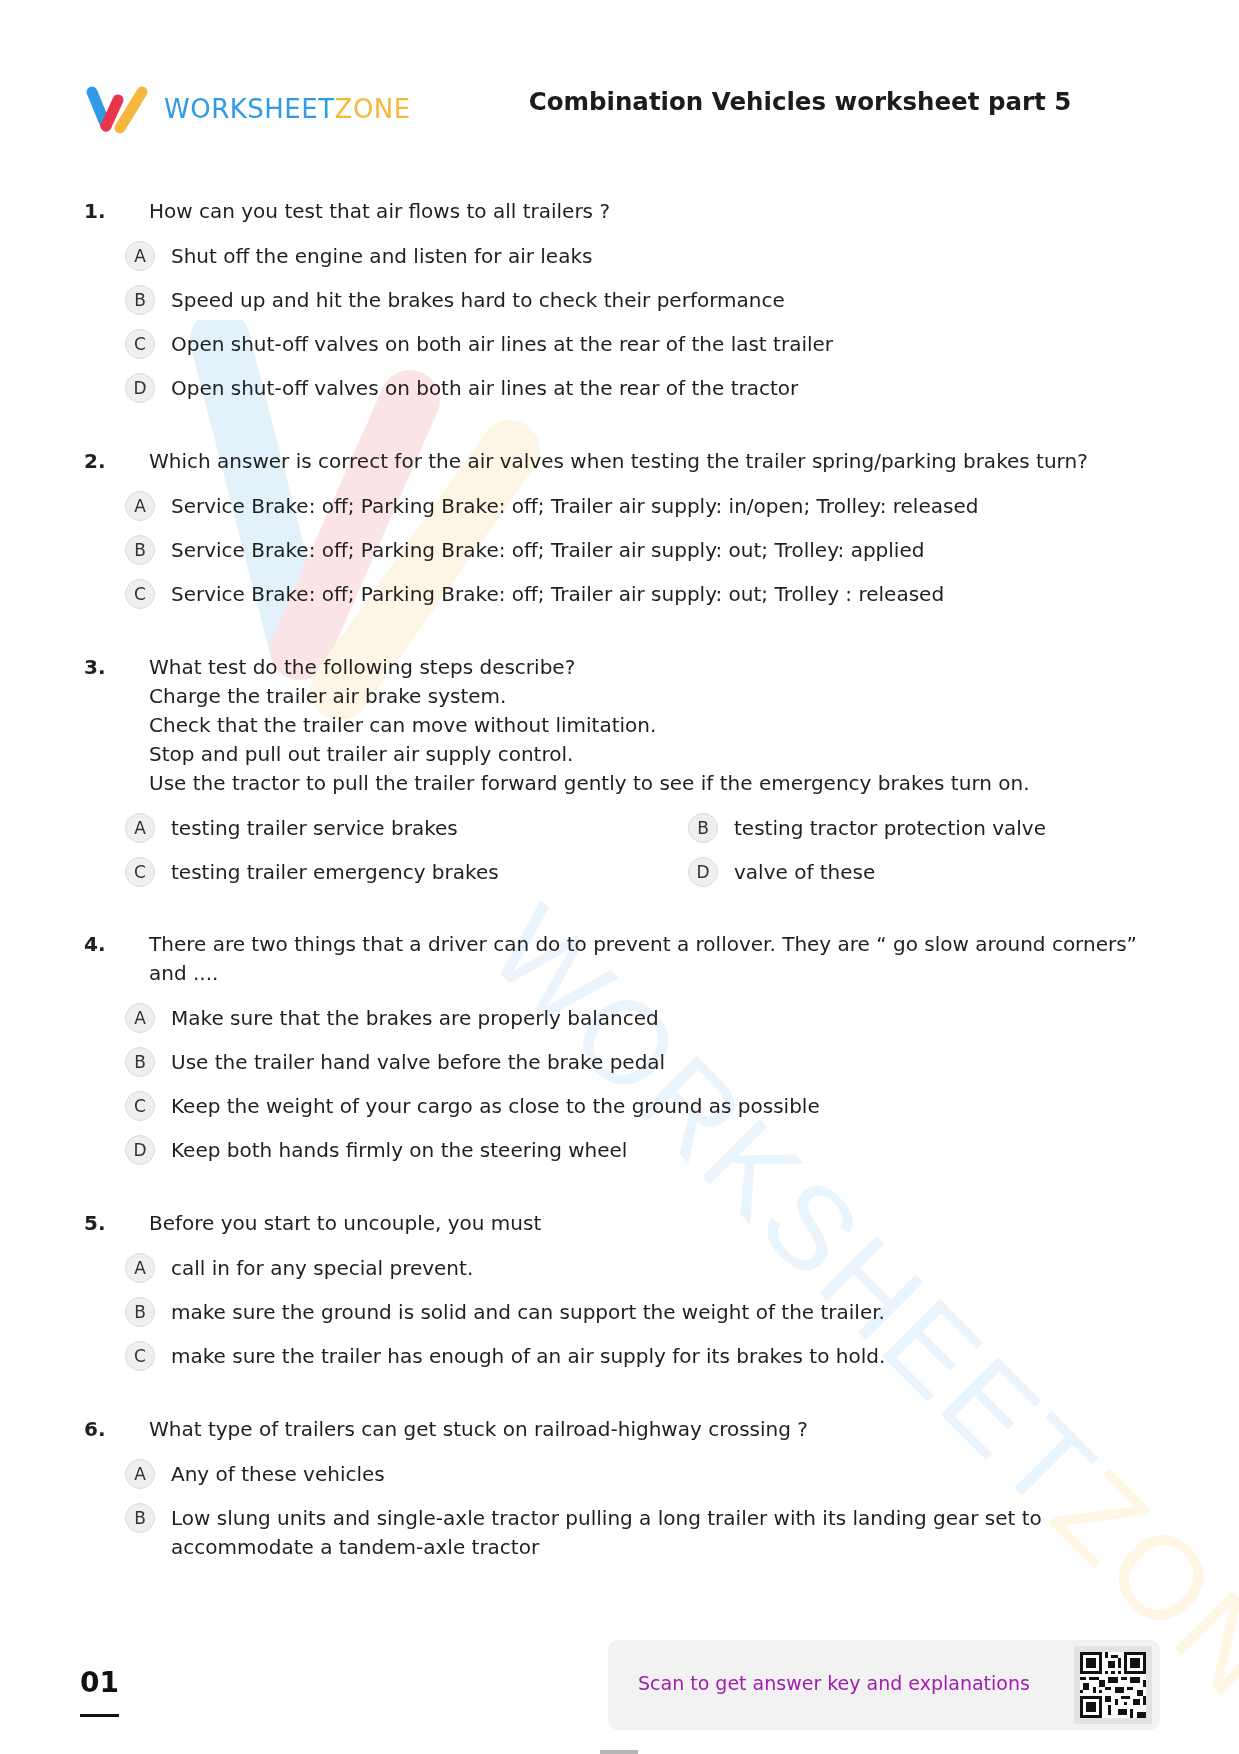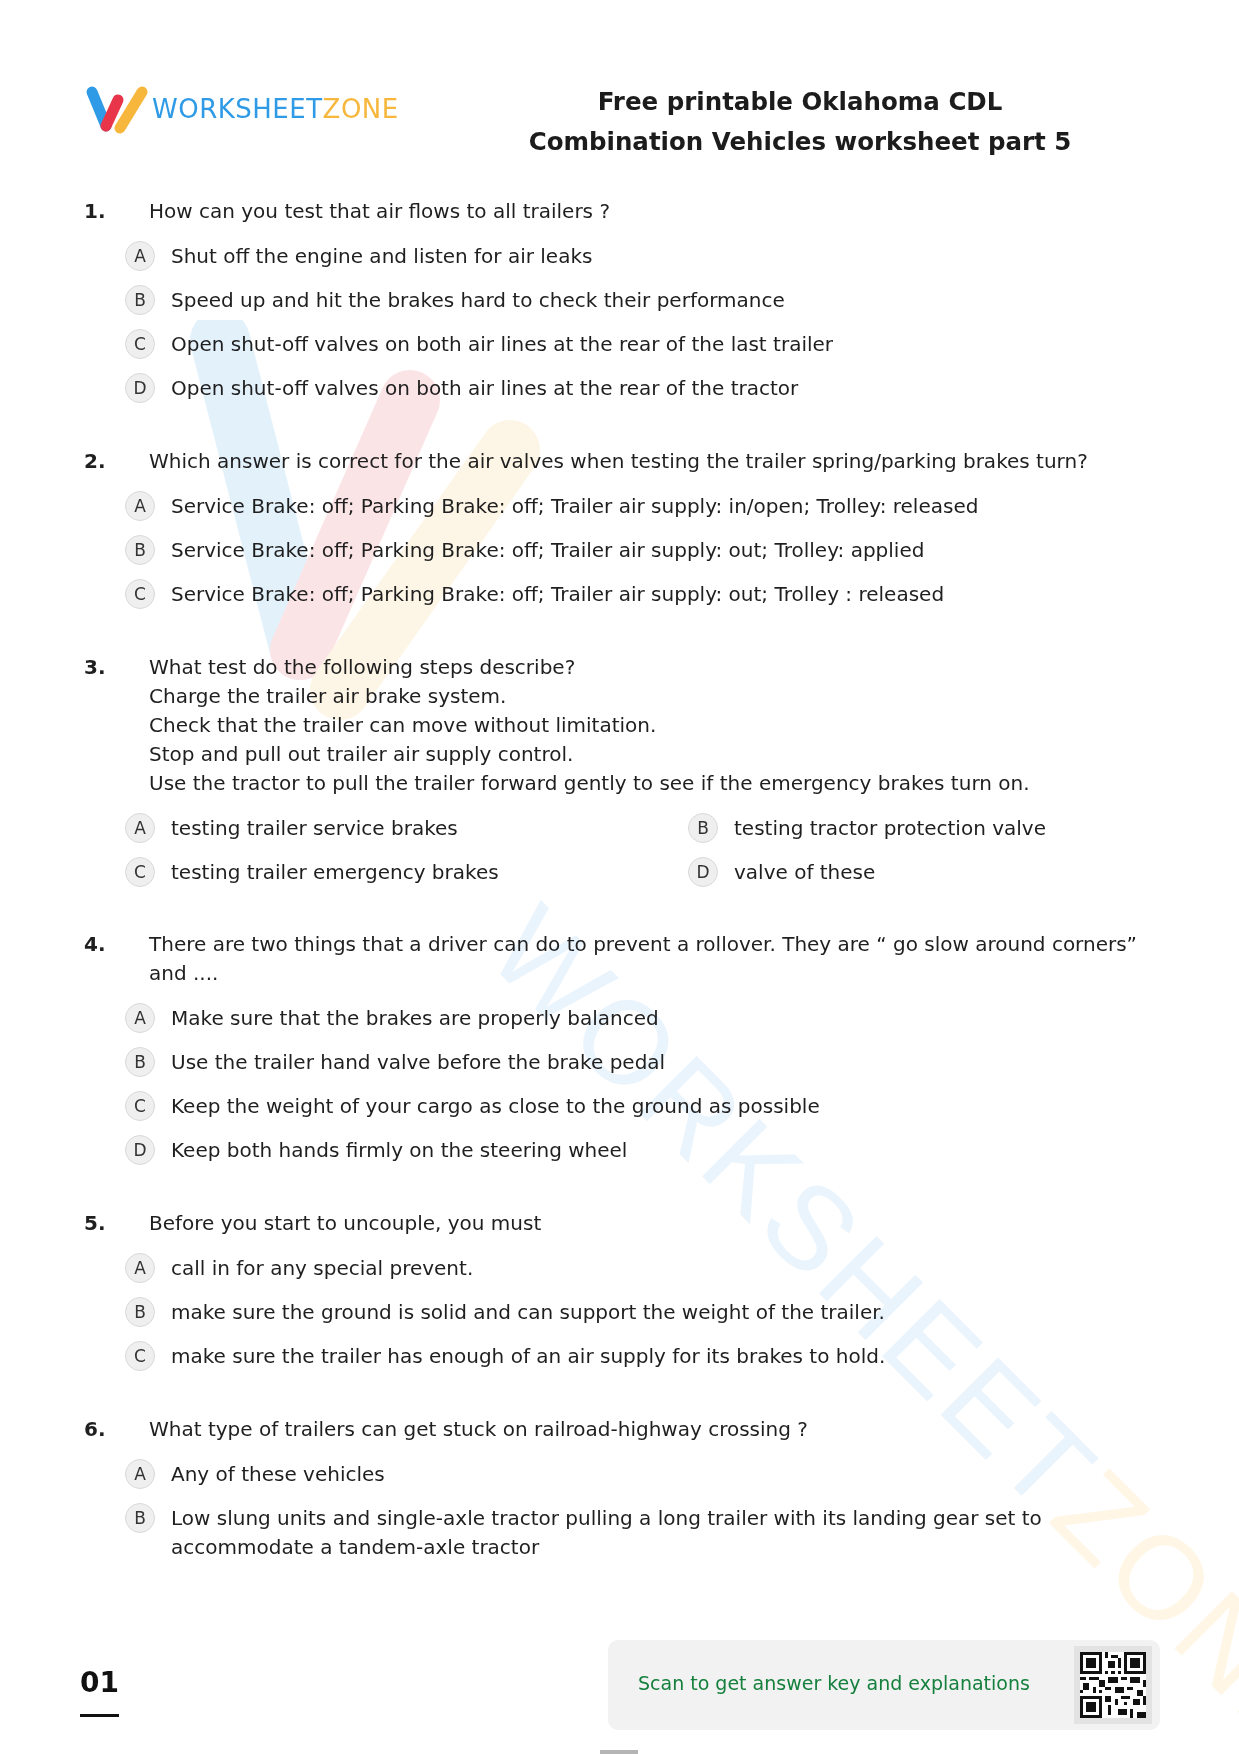--- a/index.html
+++ b/index.html
@@ -14,21 +14,21 @@
     .wm-text {
       position: absolute; left: 380px; top: 560px; transform-origin: 0 0; transform: rotate(45deg);
       font-family: "Liberation Sans", sans-serif; font-size: 118px; letter-spacing: 4px; white-space: nowrap;
     }
     .wm-text .w1 { color: rgba(52,152,235,0.10); }
     .wm-text .w2 { color: rgba(255,184,40,0.12); }
 
     
     .logo { position: absolute; left: 84px; top: 84px; display: flex; align-items: center; }
     .logo svg { width: 68px; height: 50px; }
-    .logo-text { font-family: "DejaVu Sans", sans-serif; font-size: 26px; letter-spacing: 0.5px; }
+    .logo-text { margin-left: 12px; font-family: "DejaVu Sans", sans-serif; font-size: 26px; letter-spacing: 0.5px; }
     .logo-text .blue { color: #2f9be6; }
     .logo-text .orange { color: #f6b73c; }
 
     .title { position: absolute; left: 520px; top: 82px; width: 560px; text-align: center; font-family: "DejaVu Sans", sans-serif; font-weight: bold; font-size: 24.5px; line-height: 40px; color: #1c1c1c; }
 
     
     .question { position: absolute; left: 84px; width: 1080px; }
     .q-head { display: flex; font-size: 20px; line-height: 29px; }
     .q-num { width: 41px; font-weight: bold; flex-shrink: 0; }
     .q-text { flex: 1; white-space: pre-line; margin-left: 24px; }
@@ -40,21 +40,21 @@
       display: flex; align-items: center; justify-content: center; font-size: 17px; color: #333; flex-shrink: 0; margin-right: 16px; box-sizing: border-box; margin-top: -1px;
     }
     .opt-text { flex: 1; }
     .options.grid { display: grid; grid-template-columns: 563px 1fr; row-gap: 15px; }
     .options.grid .opt { margin-top: 0; }
     .options.grid { margin-top: 16px; }
 
     
     .page-num { position: absolute; left: 80px; top: 1668px; font-family: "DejaVu Sans", sans-serif; font-weight: bold; font-size: 28px; border-bottom: 3px solid #111; line-height: 30px; padding-bottom: 16px; color: #111; }
     .qr-box { position: absolute; left: 608px; top: 1640px; width: 552px; height: 90px; background: #f2f2f2; border-radius: 10px; }
-    .qr-label { position: absolute; left: 30px; top: 32px; font-size: 19px; color: #15803d; }
+    .qr-label { position: absolute; left: 30px; top: 32px; font-size: 19px; color: #a21caf; }
     .qr { position: absolute; right: 8px; top: 6px; width: 78px; height: 78px; background: #e3e3e3; display: flex; align-items: center; justify-content: center; }
     .bottom-bar { position: absolute; left: 600px; top: 1750px; width: 38px; height: 4px; background: #b5b5b5; }
   </style>
 </head>
 <body>
 
 <div class="page">
 
   <div class="watermark">
     <svg width="420" height="420" viewBox="0 0 420 420" style="position:absolute;left:0;top:0;opacity:0.13">
@@ -68,21 +68,20 @@
   <div class="logo">
     <svg viewBox="0 0 68 50">
       <line x1="8" y1="8" x2="22" y2="42" stroke="#2f9be6" stroke-width="11" stroke-linecap="round"></line>
       <line x1="22" y1="42" x2="34" y2="16" stroke="#e8354a" stroke-width="11" stroke-linecap="round"></line>
       <line x1="36" y1="44" x2="58" y2="8" stroke="#f6b73c" stroke-width="11" stroke-linecap="round"></line>
     </svg>
     <div class="logo-text"><span class="blue">WORKSHEET</span><span class="orange">ZONE</span></div>
   </div>
 
   <div class="title">
-    <div>Free printable Oklahoma CDL</div>
     <div>Combination Vehicles worksheet part 5</div>
   </div>
 
   <div class="question" style="top:197px">
     <div class="q-head">
       <span class="q-num">1.</span>
       <span class="q-text">How can you test that air flows to all trailers ?</span>
     </div>
     <div class="options">
       <div class="opt">

